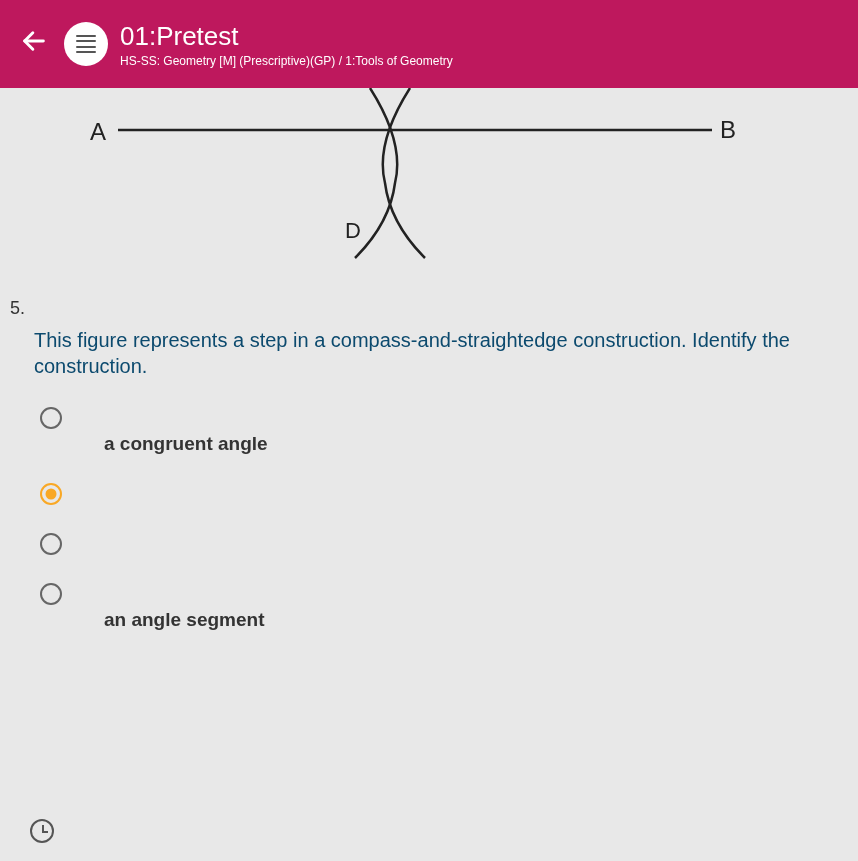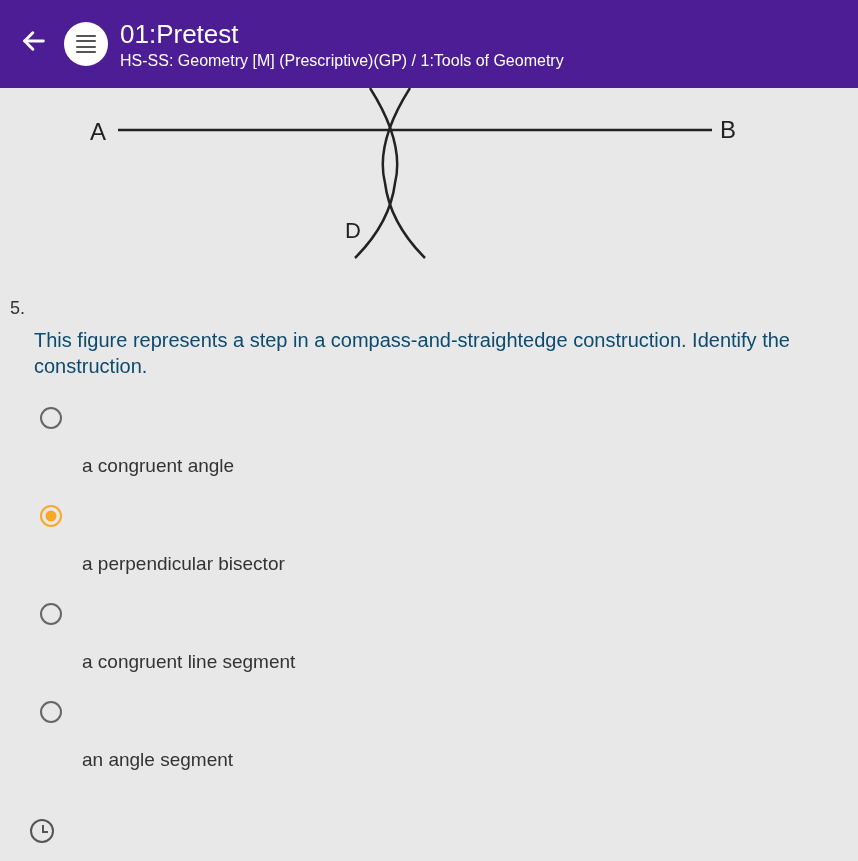--- a/index.html
+++ b/index.html
@@ -9,21 +9,21 @@
     }
     body {
       font-family: Arial, Helvetica, sans-serif;
       width: 858px;
       height: 861px;
       background: #e8e8e8;
       overflow: hidden;
       position: relative;
     }
     .header {
-      background: #4c1d95;
+      background: #be185d;
       height: 88px;
       display: flex;
       align-items: center;
       padding: 0 16px;
       gap: 12px;
     }
     .back-arrow {
       color: white;
       font-size: 28px;
       cursor: pointer;
@@ -55,21 +55,21 @@
     .header-text {
       color: white;
       flex: 1;
     }
     .header-title {
       font-size: 26px;
       font-weight: 500;
       margin-bottom: 2px;
     }
     .header-sub {
-      font-size: 16px;
+      font-size: 12px;
       font-weight: 400;
     }
     .figure-area {
       position: relative;
       height: 210px;
       background: #e8e8e8;
     }
     .figure-svg {
       position: absolute;
       top: 0;
@@ -137,22 +137,22 @@
       border-radius: 50%;
     }
     .option-label {
       font-size: 19px;
       color: #333;
       margin-top: 28px;
       margin-left: -10px;
     }
     .option-row {
       display: flex;
-      flex-direction: column;
       margin: 28px 0 0 32px;
+      font-weight: bold;
     }
     .option-row .radio-box {
       cursor: pointer;
     }
     .option-row .option-label {
       margin-left: 42px;
       margin-top: 26px;
     }
     .clock-icon {
       position: absolute;
@@ -227,28 +227,26 @@
     <div class="radio-box">
         <div class="radio"></div>
       </div>
     <div class="option-label">a congruent angle</div>
   </div>
 
   <div class="option-row">
     <div class="radio-box">
         <div class="radio selected"></div>
       </div>
-    <div class="option-label">a perpendicular bisector</div>
   </div>
 
   <div class="option-row">
     <div class="radio-box">
         <div class="radio"></div>
       </div>
-    <div class="option-label">a congruent line segment</div>
   </div>
 
   <div class="option-row">
     <div class="radio-box">
         <div class="radio"></div>
       </div>
     <div class="option-label">an angle segment</div>
   </div>
 </div>
 

